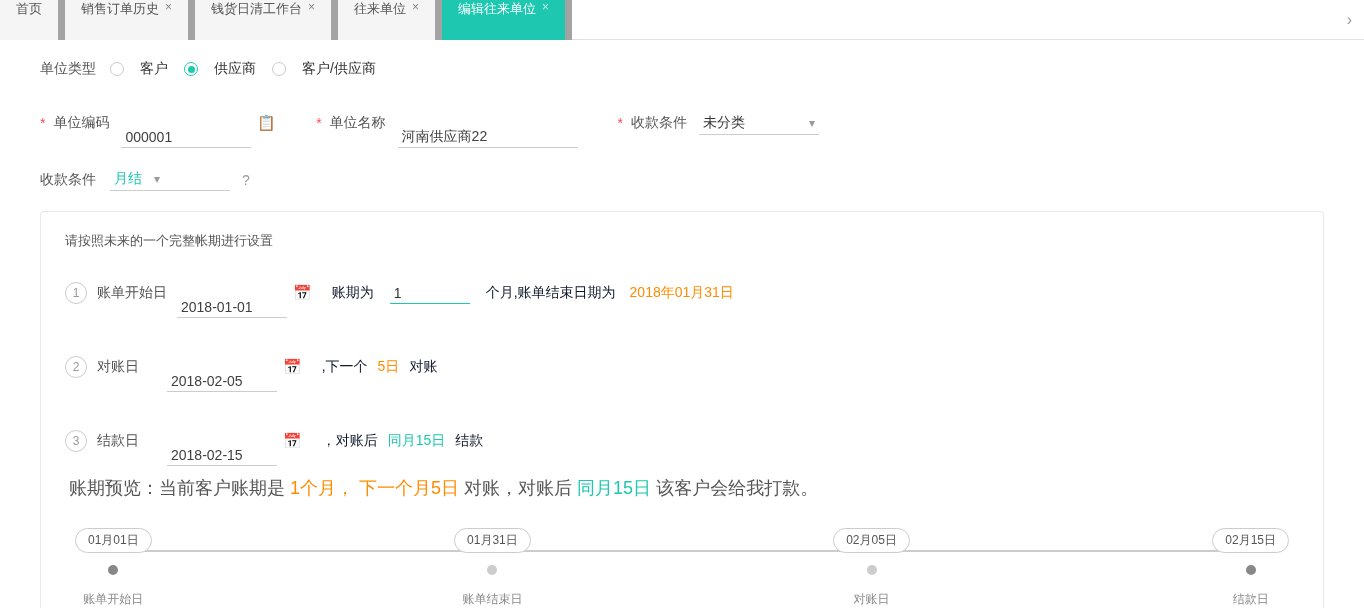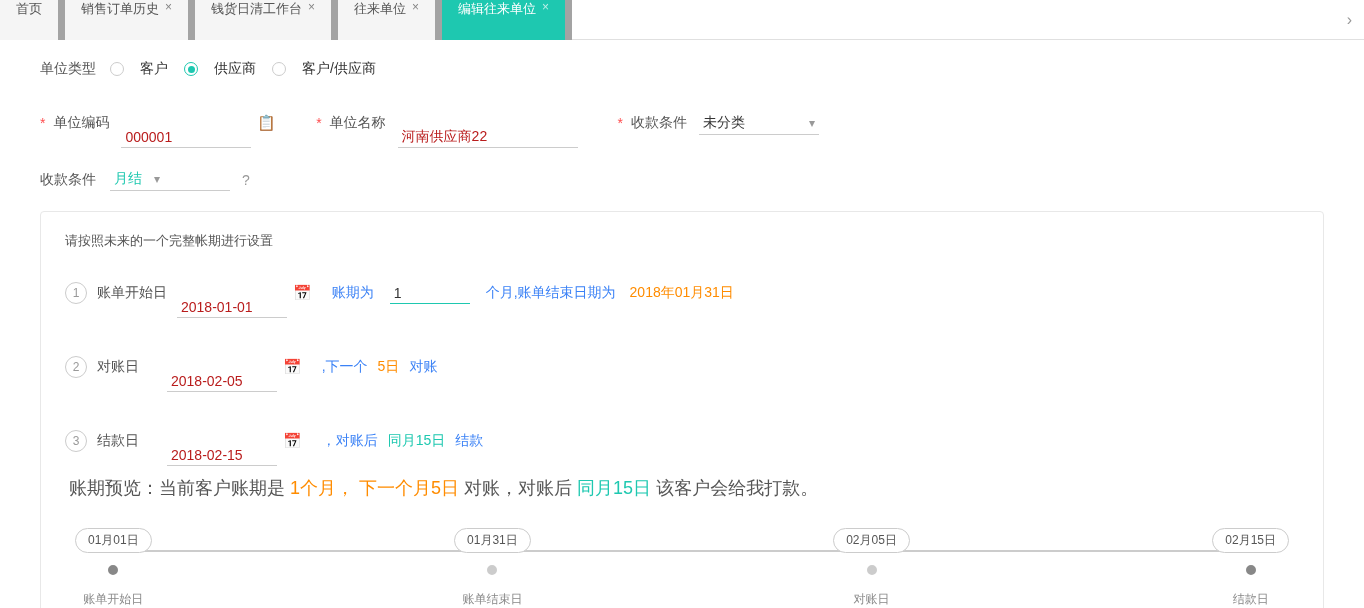--- a/index.html
+++ b/index.html
@@ -100,21 +100,21 @@
       border-radius: 50%;
       background: #1ec8b0;
     }
     .form-input {
       border: none;
       border-bottom: 1px solid #ccc;
       padding: 2px 4px;
       font-size: 14px;
       outline: none;
       width: 160px;
-      color: #b91c1c;
+      color: #404040;
       background: transparent;
       margin-top: 29px;
     }
     .form-field-group {
       display: flex;
       align-items: center;
       gap: 6px;
     }
     .calendar-icon {
       color: #1ec8b0;
@@ -177,21 +177,21 @@
     .step-input {
       border: none;
       border-bottom: 1.5px solid #1ec8b0;
       outline: none;
       font-size: 14px;
       color: #333;
       width: 120px;
       padding: 2px 4px;
     }
     .step-note {
-      color: #3b82f6;
+      color: #0f172a;
       white-space: nowrap;
       text-align: center;
     }
     .highlight-orange { color: #ff8c00; }
     .highlight-teal { color: #1ec8b0; }
 
     
     .preview-text {
       font-size: 18px;
       color: #555;

